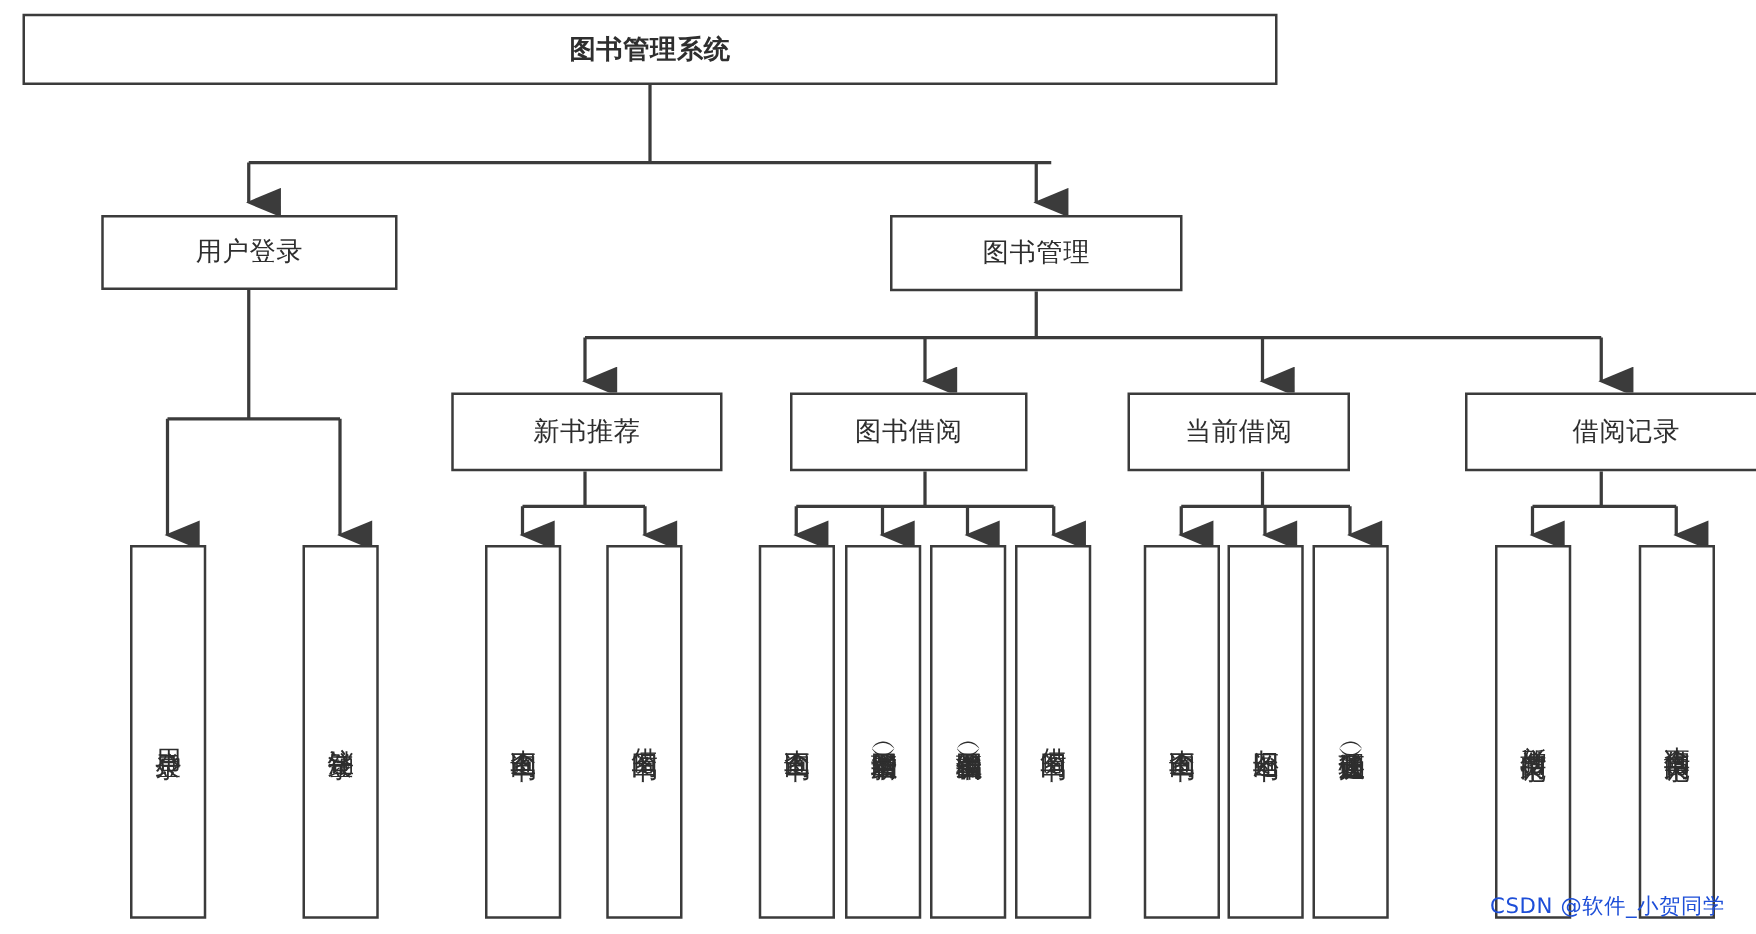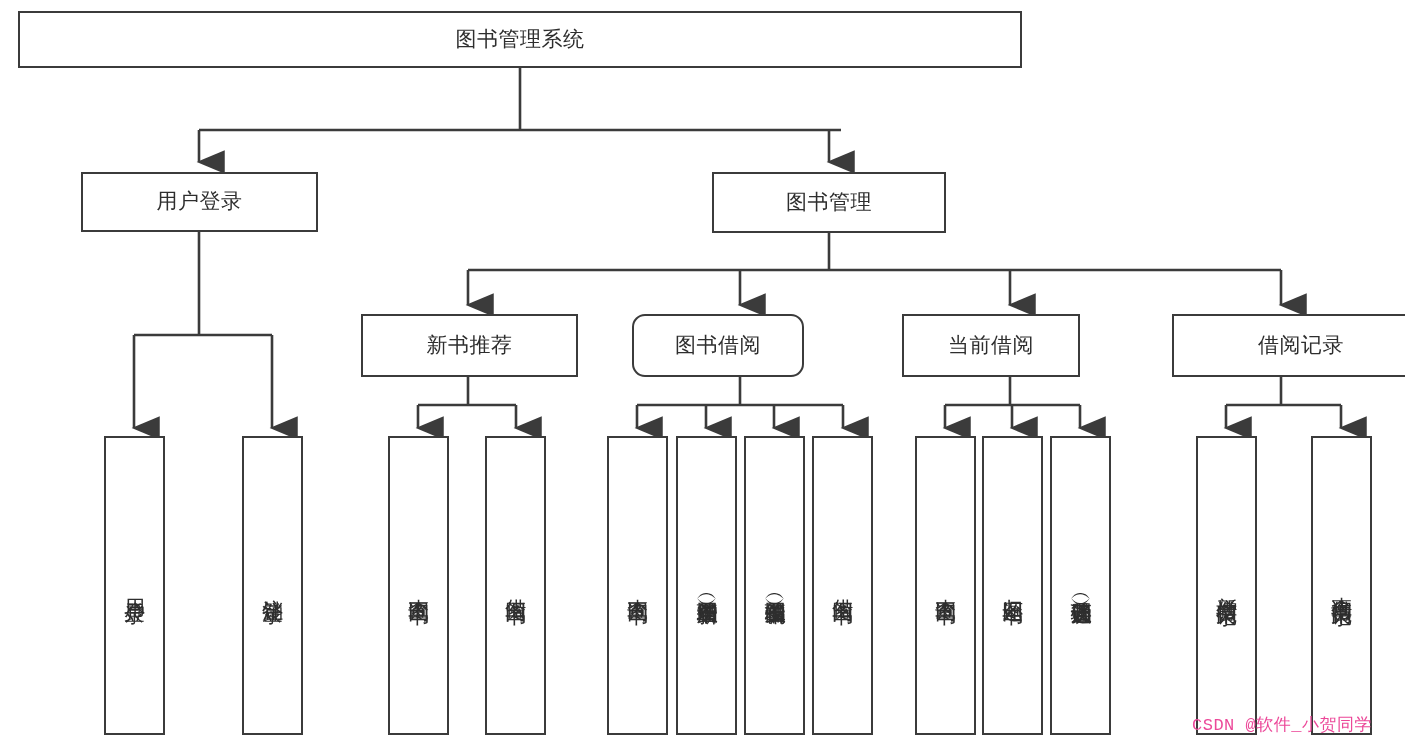--- a/index.html
+++ b/index.html
@@ -54,24 +54,23 @@
   }
   .node.vert.tight .vtext {
     letter-spacing: 0px;
     line-height: 1.22;
   }
   .watermark {
     position: absolute;
     left: 1192px;
     top: 713px;
     font-size: 17px;
-    color: #ec4899;
+    color: #1d4ed8;
     white-space: nowrap;
     letter-spacing: 0.5px;
-    font-family: Liberation Mono, monospace;
   }
 </style>
 </head>
 <body>
 
 <div id="canvas">
 
   <svg id="wires" viewBox="0 0 1405 747" xmlns="http://www.w3.org/2000/svg">
     <defs>
       <marker id="arrow" viewBox="0 0 10 12" refX="5" refY="11" markerWidth="9" markerHeight="11" orient="auto-start-reverse">
@@ -117,27 +116,27 @@
       <path d="M 1012 405 L 1012 428" marker-end="url(#arrow)"></path>
       <path d="M 1080 405 L 1080 428" marker-end="url(#arrow)"></path>
 
       <path d="M 1281 377 L 1281 405"></path>
       <path d="M 1226 405 L 1341 405"></path>
       <path d="M 1226 405 L 1226 428" marker-end="url(#arrow)"></path>
       <path d="M 1341 405 L 1341 428" marker-end="url(#arrow)"></path>
     </g>
   </svg>
 
-  <div class="node horiz" style="left:18px; top:11px; width:1004px; height:57px;">图书管理系统</div>
+  <div class="node horiz" style="left:18px; top:11px; width:1004px; height:57px;font-weight:bold;">图书管理系统</div>
 
   <div class="node horiz" style="left:81px; top:172px; width:237px; height:60px;">用户登录</div>
   <div class="node horiz" style="left:361px; top:314px; width:217px; height:63px;">新书推荐</div>
 
   <div class="node horiz" style="left:712px; top:172px; width:234px; height:61px;">图书管理</div>
-  <div class="node horiz" style="left:632px; top:314px; width:172px; height:63px;border-radius:13px;">图书借阅</div>
+  <div class="node horiz" style="left:632px; top:314px; width:190px; height:63px;">图书借阅</div>
   <div class="node horiz" style="left:902px; top:314px; width:178px; height:63px;">当前借阅</div>
   <div class="node horiz" style="left:1172px; top:314px; width:258px; height:63px;">借阅记录</div>
 
   <div class="node vert" style="left:104px; top:436px; width:61px; height:299px;">
     <span class="vtext">用户登录</span>
   </div>
   <div class="node vert" style="left:242px; top:436px; width:61px; height:299px;">
     <span class="vtext">注销登录</span>
   </div>
 

